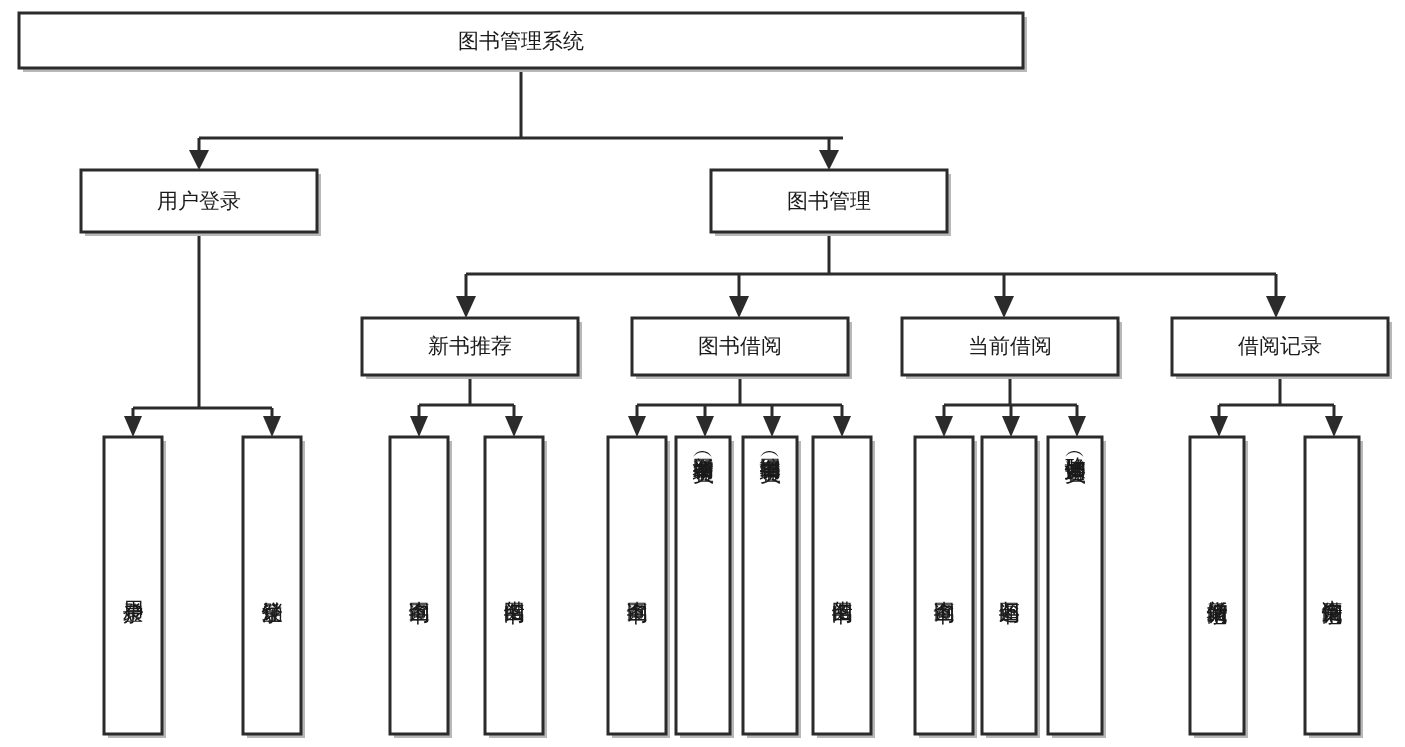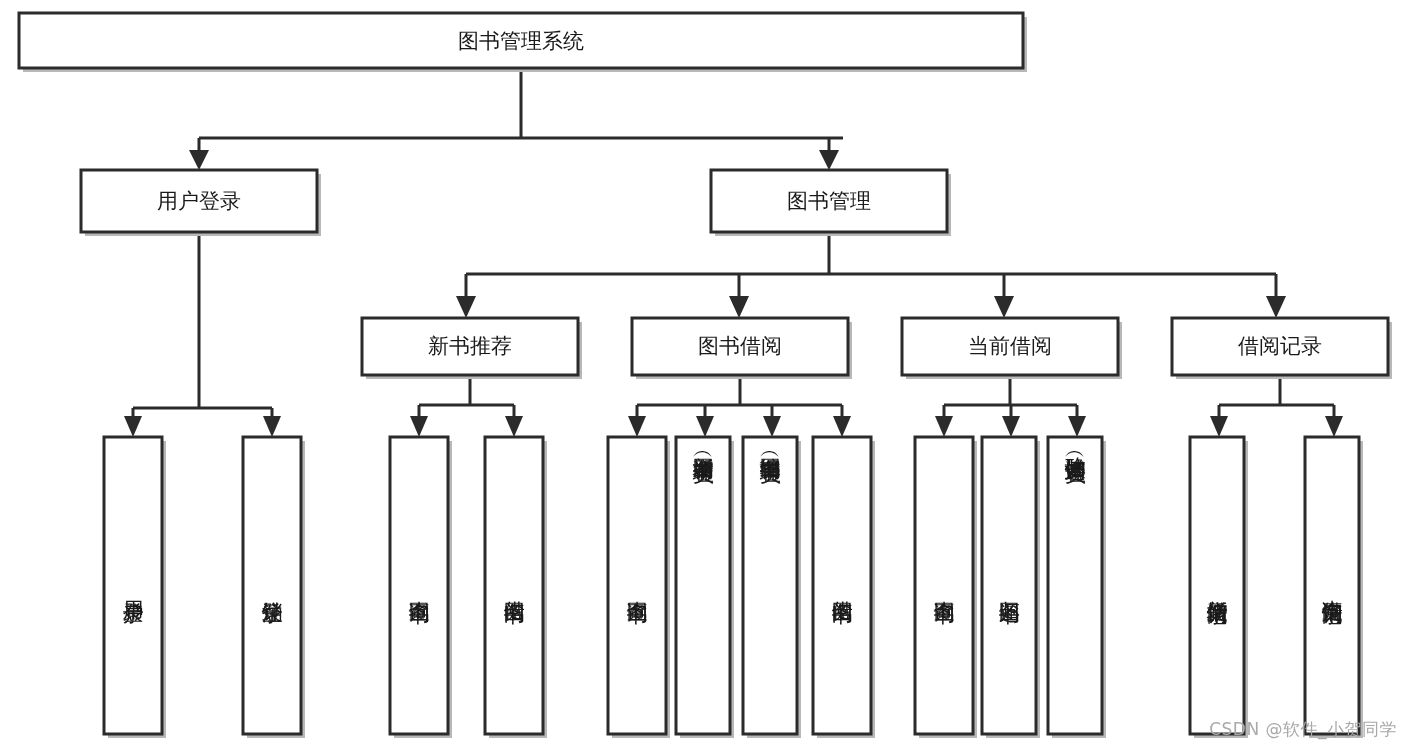--- a/index.html
+++ b/index.html
@@ -279,15 +279,14 @@
   </div>
 
   <div class="vlabel-wrap" style="left:1190px; top:437px; width:54px; height:297px;">
     <span class="vlabel">新增借阅记录</span>
   </div>
 
   <div class="vlabel-wrap" style="left:1305px; top:437px; width:54px; height:297px;">
     <span class="vlabel">查询借阅记录</span>
   </div>
 
-  <div id="watermark">CSDN @软件_小贺同学</div>
 
 </div>
 
 </body></html>

